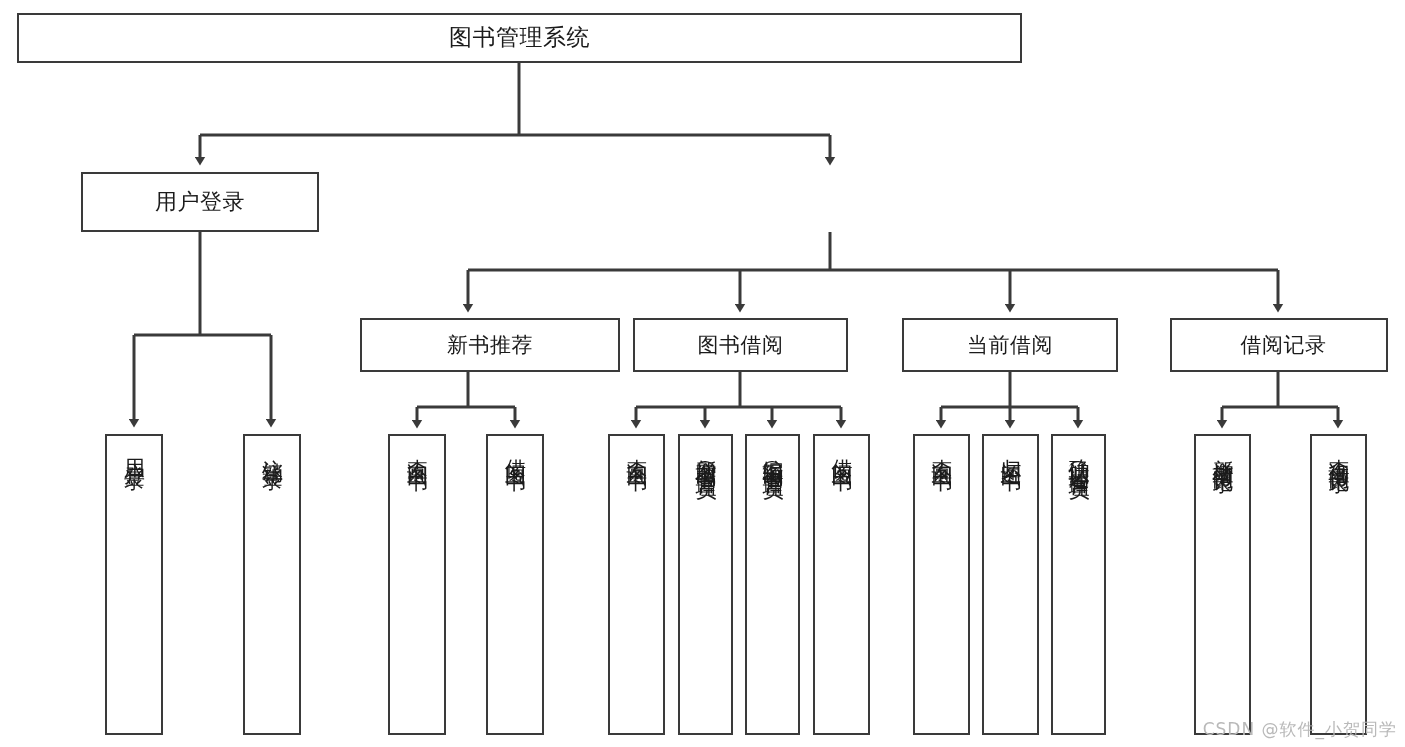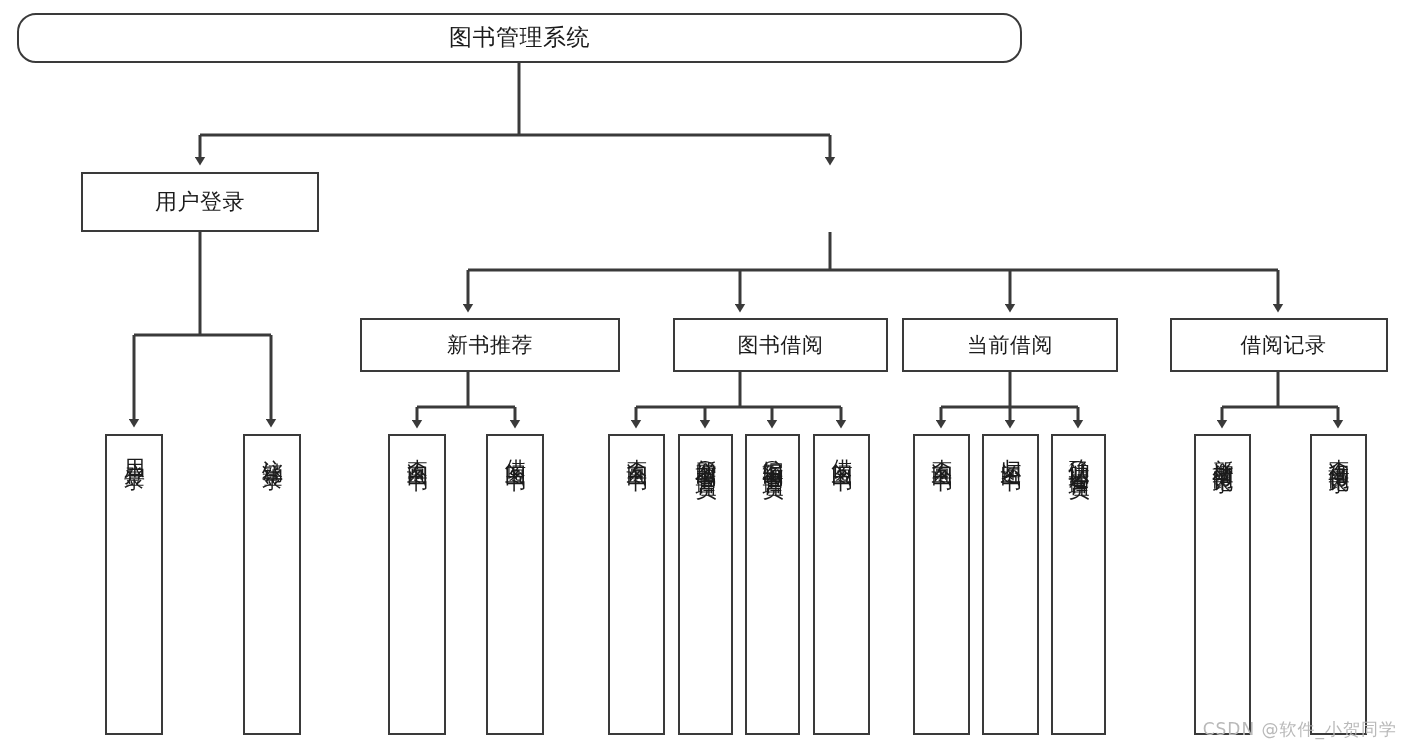--- a/index.html
+++ b/index.html
@@ -128,32 +128,32 @@
       <path d="M1010,407 L1010,421" marker-end="url(#arrow)"></path>
       <path d="M1078,407 L1078,421" marker-end="url(#arrow)"></path>
 
       <path d="M1278,372 L1278,407"></path>
       <path d="M1222,407 L1338,407"></path>
       <path d="M1222,407 L1222,421" marker-end="url(#arrow)"></path>
       <path d="M1338,407 L1338,421" marker-end="url(#arrow)"></path>
     </g>
   </svg>
 
-  <div class="node node-root" style="left:17px; top:13px; width:1005px; height:50px;border-radius:19px;">
+  <div class="node node-root" style="left:17px; top:13px; width:1005px; height:50px;">
     <span class="label">图书管理系统</span>
   </div>
 
   <div class="node node-l2" style="left:81px; top:172px; width:238px; height:60px;">
     <span class="label">用户登录</span>
   </div>
 
   <div class="node node-l3" style="left:360px; top:318px; width:260px; height:54px;">
     <span class="label">新书推荐</span>
   </div>
-  <div class="node node-l3" style="left:633px; top:318px; width:215px; height:54px;margin-left:40px;">
+  <div class="node node-l3" style="left:633px; top:318px; width:215px; height:54px;">
     <span class="label">图书借阅</span>
   </div>
   <div class="node node-l3" style="left:902px; top:318px; width:216px; height:54px;">
     <span class="label">当前借阅</span>
   </div>
   <div class="node node-l3" style="left:1170px; top:318px; width:218px; height:54px;padding-left:9px;">
     <span class="label">借阅记录</span>
   </div>
 
   <div class="node node-leaf" style="left:105px; top:434px; width:58px; height:301px;">

